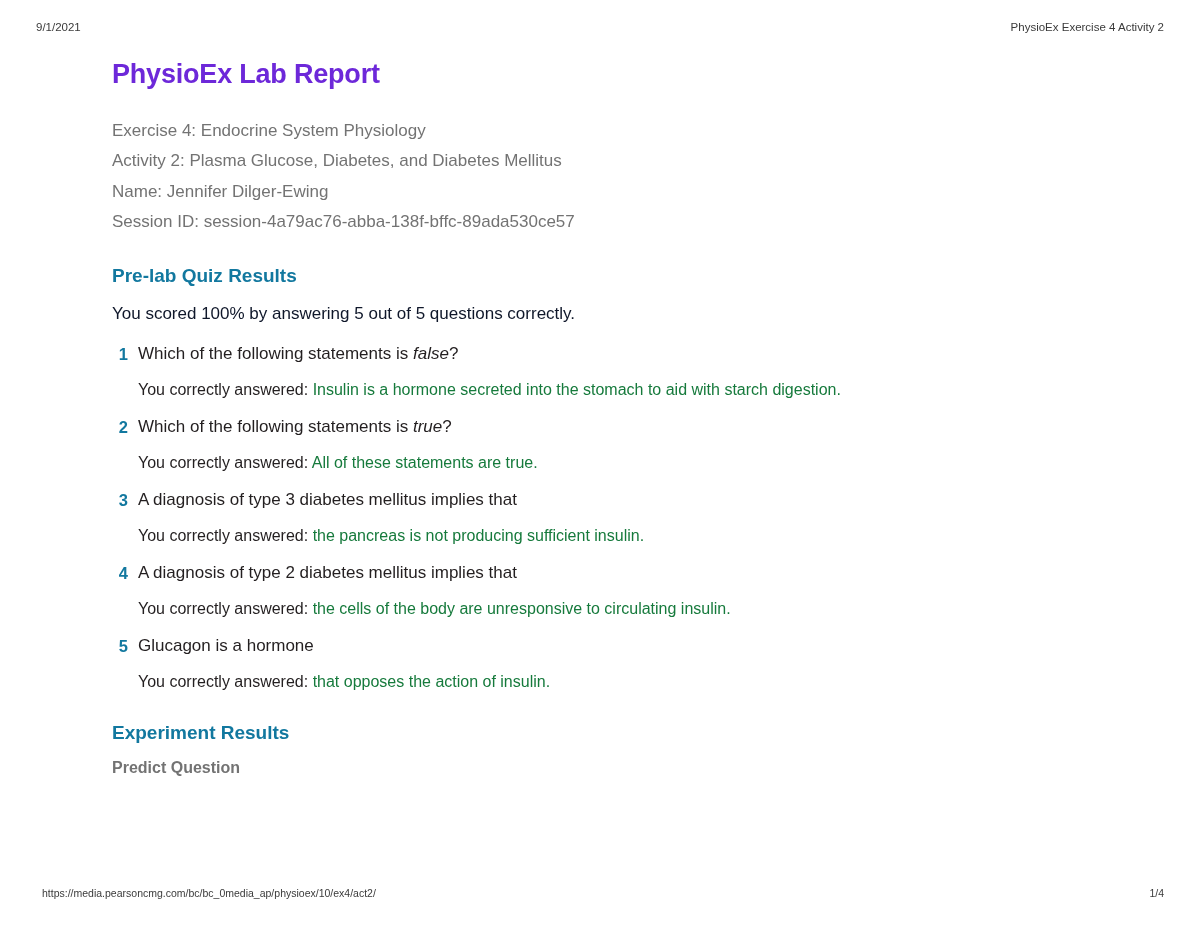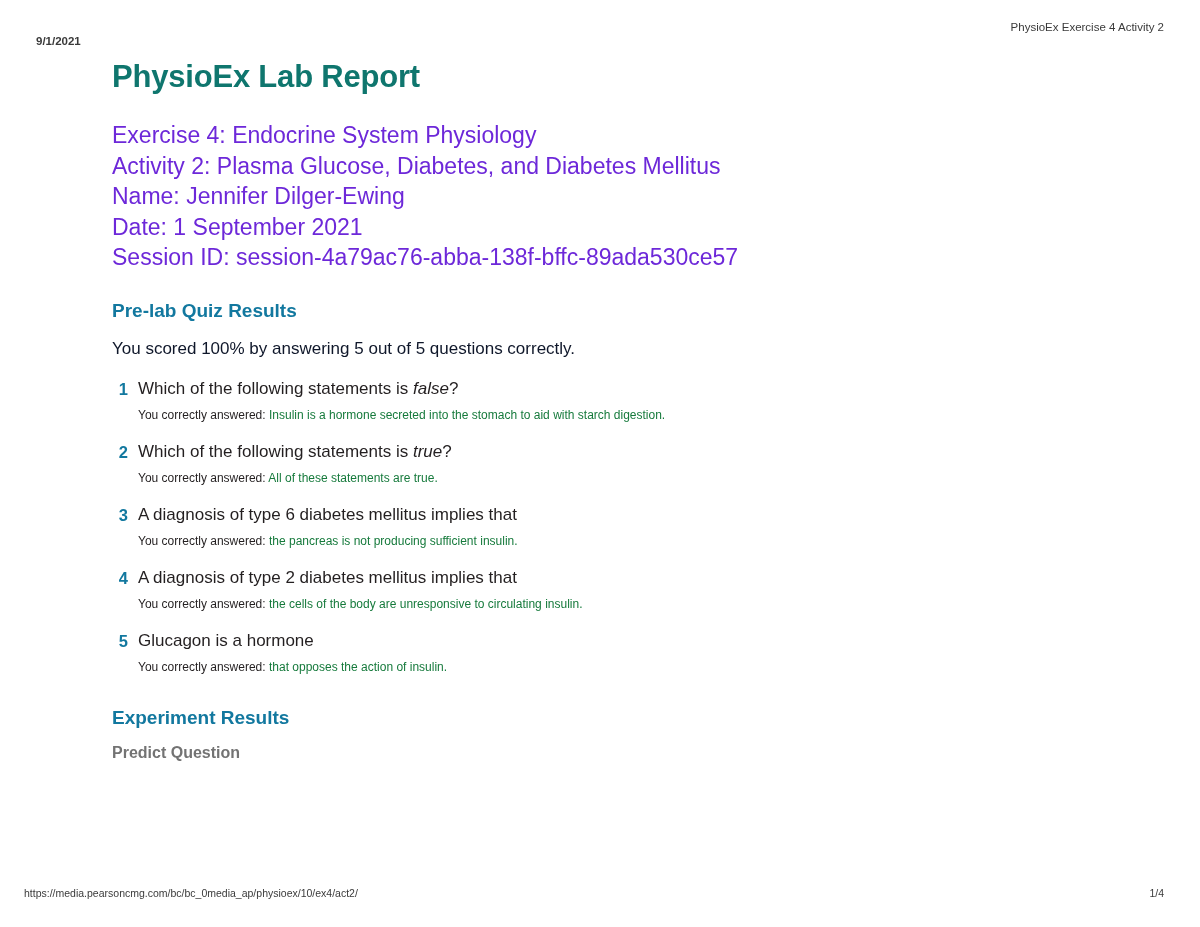--- a/index.html
+++ b/index.html
@@ -27,38 +27,37 @@
     top: 21px;
     left: 36px;
     right: 36px;
     height: 16px;
     font-size: 11.5px;
     color: #3a3a3a;
   }
   .print-header .ph-date {
     position: absolute;
     left: 0;
-    top: 14px;
-    white-space: nowrap;
-    font-weight: bold;
+    top: 0;
+    white-space: nowrap;
   }
   .print-header .ph-title {
     position: absolute;
     left: 0;
     right: 0;
     top: 0;
     text-align: right;
     white-space: nowrap;
   }
 
   
   .print-footer {
     position: absolute;
     bottom: 24px;
-    left: 24px;
+    left: 42px;
     right: 36px;
     height: 16px;
     font-size: 10.5px;
     color: #3a3a3a;
   }
   .print-footer .pf-url {
     position: absolute;
     left: 0;
     top: 0;
     white-space: nowrap;
@@ -72,32 +71,32 @@
 
   
   .content {
     position: absolute;
     left: 112px;
     top: 60px;
     width: 900px;
   }
 
   h1.doc-title {
-    font-size: 31px;
+    font-size: 27px;
     line-height: 1.1;
     font-weight: bold;
-    color: #0f766e;
+    color: #6d28d9;
     margin: 0 0 26px 0;
     letter-spacing: -0.2px;
   }
 
   .meta-line {
-    font-size: 23px;
+    font-size: 17px;
     line-height: 30.6px;
-    color: #6d28d9;
+    color: #737373;
     white-space: nowrap;
   }
 
   h2.section-title {
     font-size: 19px;
     font-weight: bold;
     color: #12789f;
     margin: 27px 0 13px 0;
     line-height: 1.2;
   }
@@ -141,23 +140,23 @@
     text-align: right;
     color: #12789f;
     font-weight: bold;
     font-size: 16.5px;
   }
   .quiz-q-text i {
     font-style: italic;
   }
   .quiz-a {
     padding-left: 26px;
-    font-size: 12px;
+    font-size: 16px;
     line-height: 26px;
-    margin-top: 0;
+    margin-top: 10px;
     color: #231f20;
   }
   .answer-value {
     color: #167a3c;
   }
 </style>
 </head>
 <body>
 
 <div class="page">
@@ -168,21 +167,20 @@
   </div>
 
   <div class="content">
 
     <h1 class="doc-title">PhysioEx Lab Report</h1>
 
     <div>
       <div class="meta-line">Exercise 4: Endocrine System Physiology</div>
       <div class="meta-line">Activity 2: Plasma Glucose, Diabetes, and Diabetes Mellitus</div>
       <div class="meta-line">Name: Jennifer Dilger-Ewing</div>
-      <div class="meta-line">Date: 1 September 2021</div>
       <div class="meta-line">Session ID: session-4a79ac76-abba-138f-bffc-89ada530ce57</div>
     </div>
 
     <h2 class="section-title">Pre-lab Quiz Results</h2>
 
     <div class="score-line">You scored 100% by answering 5 out of 5 questions correctly.</div>
 
     <div class="quiz-list">
 
       <div class="quiz-item">
@@ -197,21 +195,21 @@
         <div class="quiz-q">
           <span class="quiz-num">2</span>
           <span class="quiz-q-text"><span>Which of the following statements is </span><i>true</i><span>?</span></span>
         </div>
         <div class="quiz-a"><span>You correctly answered:</span> <span class="answer-value">All of these statements are true.</span></div>
       </div>
 
       <div class="quiz-item">
         <div class="quiz-q">
           <span class="quiz-num">3</span>
-          <span class="quiz-q-text"><span>A diagnosis of type 6 diabetes mellitus implies that</span><i></i><span></span></span>
+          <span class="quiz-q-text"><span>A diagnosis of type 3 diabetes mellitus implies that</span><i></i><span></span></span>
         </div>
         <div class="quiz-a"><span>You correctly answered:</span> <span class="answer-value">the pancreas is not producing sufficient insulin.</span></div>
       </div>
 
       <div class="quiz-item">
         <div class="quiz-q">
           <span class="quiz-num">4</span>
           <span class="quiz-q-text"><span>A diagnosis of type 2 diabetes mellitus implies that</span><i></i><span></span></span>
         </div>
         <div class="quiz-a"><span>You correctly answered:</span> <span class="answer-value">the cells of the body are unresponsive to circulating insulin.</span></div>

